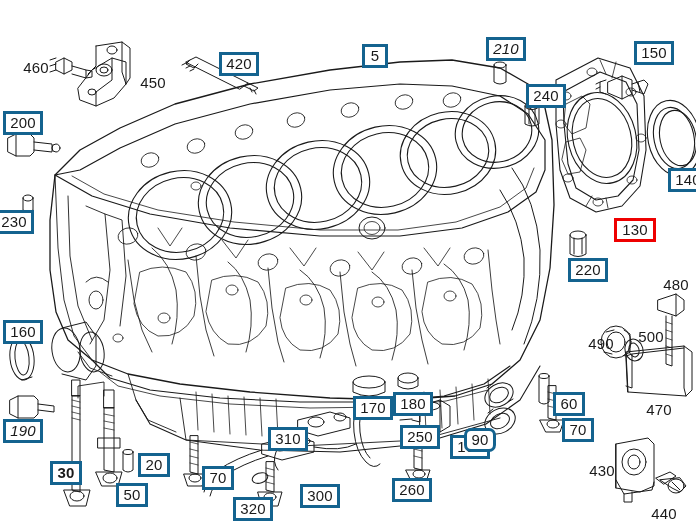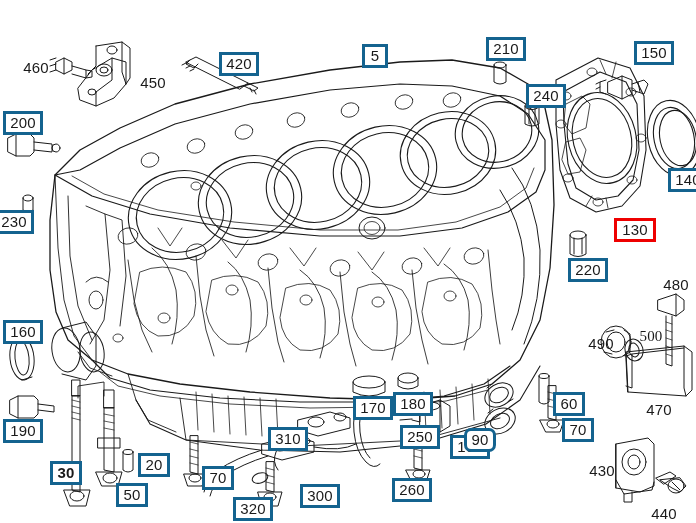--- a/index.html
+++ b/index.html
@@ -468,33 +468,33 @@
 
     </g>
   </svg>
   </div>
 
   <div id="callouts">
       <div class="lbl plain" style="left: 17px; top: 58px; width: 38px; height: 20px;">460</div>
       <div class="lbl plain" style="left: 134px; top: 73px; width: 38px; height: 20px; text-align: right;">450</div>
       <div class="lbl boxed" style="left: 219px; top: 52px; width: 40px; height: 24px;">420</div>
       <div class="lbl boxed" style="left: 362px; top: 44px; width: 26px; height: 24px;">5</div>
-      <div class="lbl boxed" style="left: 486px; top: 37px; width: 40px; height: 24px;">210</div>
+      <div class="lbl boxed" style="left: 486px; top: 37px; width: 40px; height: 24px; font-style: italic;">210</div>
       <div class="lbl boxed" style="left: 634px; top: 41px; width: 40px; height: 24px;">150</div>
       <div class="lbl boxed" style="left: 526px; top: 84px; width: 40px; height: 24px;">240</div>
       <div class="lbl boxed" style="left: 3px; top: 111px; width: 40px; height: 24px;">200</div>
       <div class="lbl boxed" style="left: 668px; top: 168px; width: 40px; height: 24px;">140</div>
       <div class="lbl boxed" style="left: -6px; top: 210px; width: 40px; height: 24px;">230</div>
       <div class="lbl active" style="left: 614px; top: 218px; width: 42px; height: 24px; text-align: center;">130</div>
       <div class="lbl boxed" style="left: 568px; top: 258px; width: 40px; height: 24px;">220</div>
       <div class="lbl plain" style="left: 657px; top: 275px; width: 38px; height: 20px;">480</div>
       <div class="lbl boxed" style="left: 3px; top: 320px; width: 40px; height: 24px;">160</div>
       <div class="lbl plain" style="left: 582px; top: 334px; width: 38px; height: 20px;">490</div>
-      <div class="lbl plain" style="left: 632px; top: 327px; width: 38px; height: 20px; font-family: Liberation Serif, serif;">500</div>
-      <div class="lbl boxed" style="left: 3px; top: 419px; width: 40px; height: 24px;">190</div>
+      <div class="lbl plain" style="left: 632px; top: 327px; width: 38px; height: 20px;">500</div>
+      <div class="lbl boxed" style="left: 3px; top: 419px; width: 40px; height: 24px; font-style: italic;">190</div>
       <div class="lbl boxed" style="left: 353px; top: 396px; width: 40px; height: 24px;">170</div>
       <div class="lbl boxed" style="left: 393px; top: 392px; width: 40px; height: 24px;">180</div>
       <div class="lbl boxed" style="left: 450px; top: 395px; width: 40px; height: 24px; margin-top: 40px;">100</div>
       <div class="lbl boxed" style="left: 553px; top: 392px; width: 32px; height: 24px;">60</div>
       <div class="lbl plain" style="left: 640px; top: 400px; width: 38px; height: 20px;">470</div>
       <div class="lbl boxed" style="left: 400px; top: 425px; width: 40px; height: 24px;">250</div>
       <div class="lbl boxed" style="left: 464px; top: 428px; width: 32px; height: 24px; border-radius: 7px;">90</div>
       <div class="lbl boxed" style="left: 562px; top: 418px; width: 32px; height: 24px;">70</div>
       <div class="lbl boxed" style="left: 268px; top: 427px; width: 40px; height: 24px;">310</div>
       <div class="lbl plain" style="left: 583px; top: 461px; width: 38px; height: 20px;">430</div>

